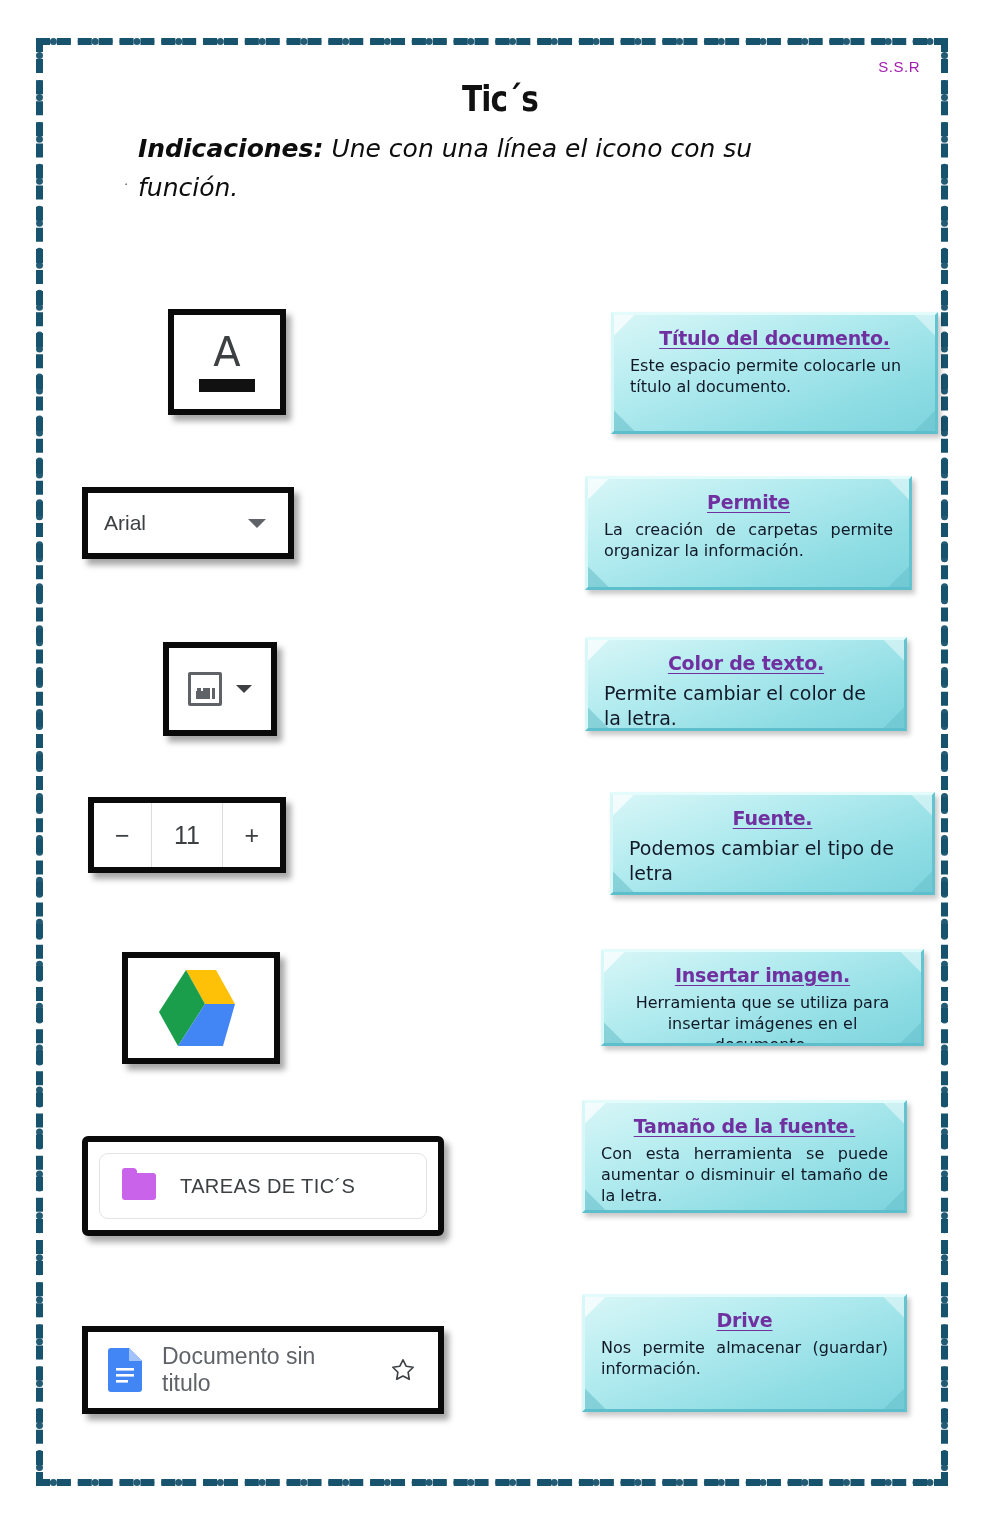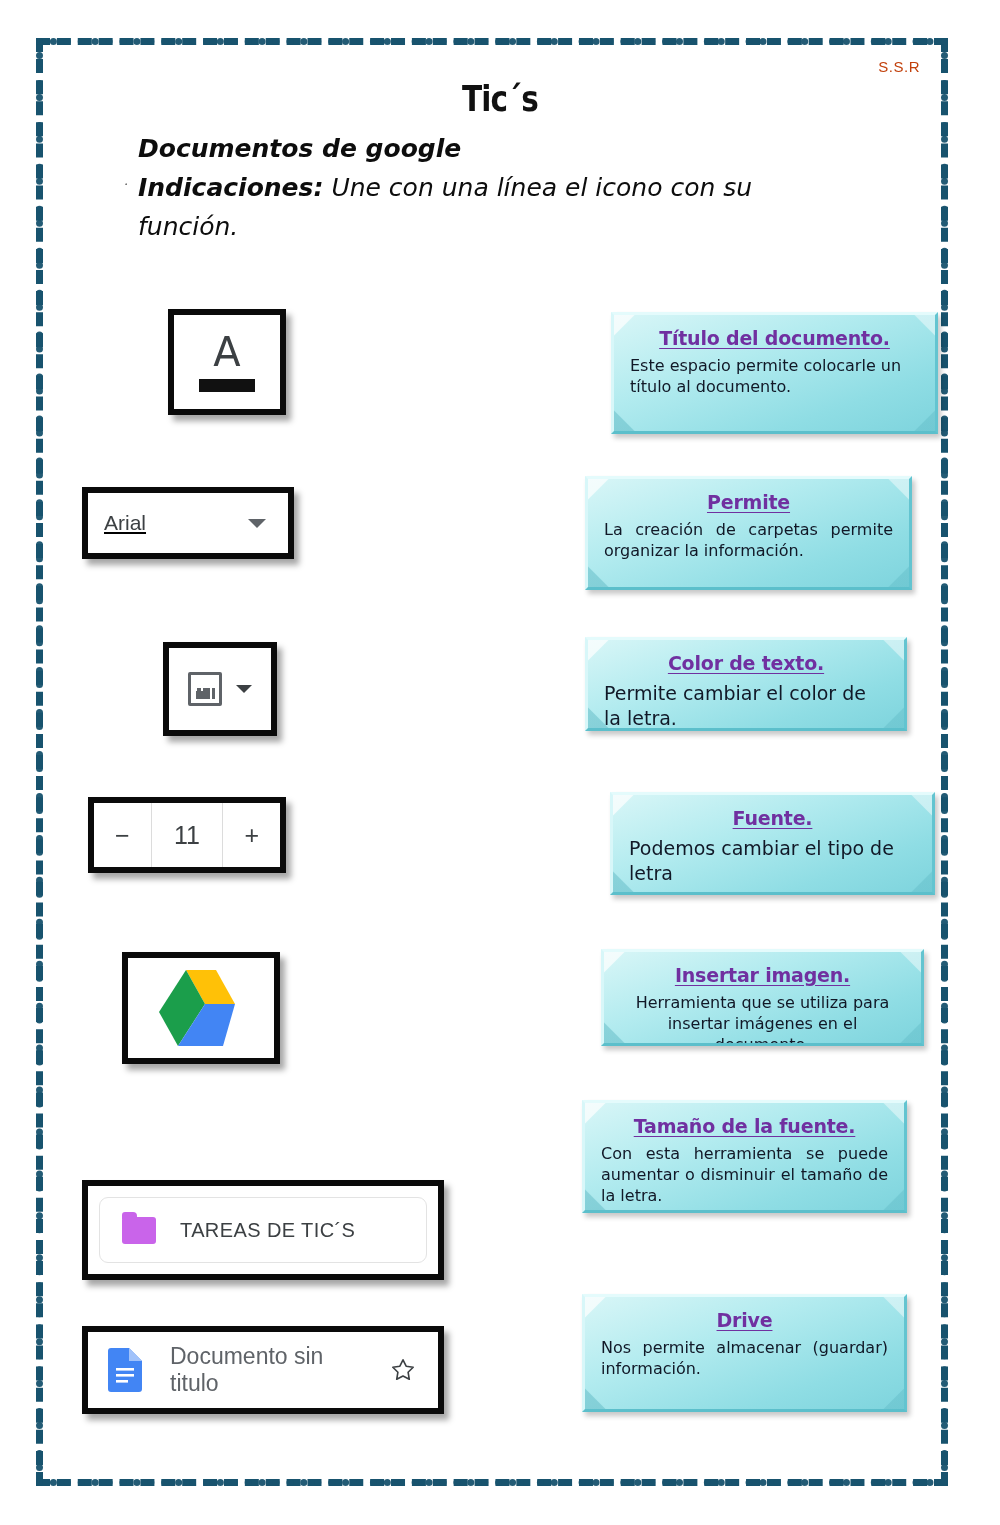--- a/index.html
+++ b/index.html
@@ -39,21 +39,21 @@
     opacity: 0.95;
     box-sizing: border-box;
   }
 
   
   .author-mark {
     position: absolute;
     right: 80px;
     top: 58px;
     font-size: 15px;
-    color: #c2410c;
+    color: #a21caf;
     letter-spacing: .5px;
   }
   .doc-title {
     position: absolute;
     left: 0; right: 0;
     top: 78px;
     text-align: center;
     font-family: "DejaVu Sans", sans-serif;
     font-weight: bold;
     font-size: 36px;
@@ -111,21 +111,21 @@
   }
   .tc-bar {
     display: block;
     width: 56px;
     height: 13px;
     background: #111111;
     margin: 7px auto 0;
   }
 
   
-  #card-font { left: 82px; top: 487px; width: 212px; height: 72px; text-decoration: underline; }
+  #card-font { left: 82px; top: 487px; width: 212px; height: 72px; }
   .font-inner {
     width: 100%; height: 100%;
     background: #fff;
     display: flex; align-items: center;
     padding: 0 16px;
     box-sizing: border-box;
   }
   .font-name {
     font-family: "Liberation Sans", sans-serif;
     font-size: 21px;
@@ -196,21 +196,21 @@
     box-sizing: border-box;
   }
   .step-val { flex: 1.25; }
   .step-btn.last { border-right: none; }
 
   
   #card-drive { left: 122px; top: 952px; width: 158px; height: 112px; }
   .drive-logo { width: 100px; height: 88px; display: block; }
 
   
-  #card-folder { left: 82px; top: 1180px; width: 362px; height: 100px; }
+  #card-folder { left: 82px; top: 1136px; width: 362px; height: 100px; border-radius: 6px; }
   .folder-inner {
     width: 100%; height: 100%;
     box-sizing: border-box;
     padding: 11px;
     display: flex;
     align-items: center;
   }
   .folder-pill {
     width: 100%; height: 100%;
     border: 1px solid #e3e3e3;
@@ -245,21 +245,21 @@
   }
 
   
   #card-doc { left: 82px; top: 1326px; width: 362px; height: 88px; }
   .doc-inner {
     width: 100%; height: 100%;
     box-sizing: border-box;
     display: flex;
     align-items: center;
     padding-left: 20px;
-    gap: 28px;
+    gap: 20px;
     background: #fff;
   }
   .docs-glyph { width: 34px; height: 44px; flex: none; display: block; }
   .doc-name {
     font-family: "Liberation Sans", sans-serif;
     font-size: 23px;
     color: #5f6368;
     flex: 1;
   }
   .star-glyph { width: 26px; height: 26px; margin-right: 22px; flex: none; }
@@ -334,21 +334,20 @@
 <div id="page">
 
   <div id="frame"></div>
 
   <div class="author-mark">S.S.R</div>
 
   <div class="doc-title">Tic´s</div>
 
   <div class="intro">
     <span class="bullet-dot">·</span>
-    <span class="intro-line lead">Documentos de google</span>
     <span class="intro-line"><span class="lead">Indicaciones:</span><span> Une con una línea el icono con su función.</span></span>
   </div>
 
   <div class="icon-card" id="card-textcolor">
     <span class="tc-wrap">
       <span class="tc-a">A</span>
       <span class="tc-bar"></span>
     </span>
   </div>
 

